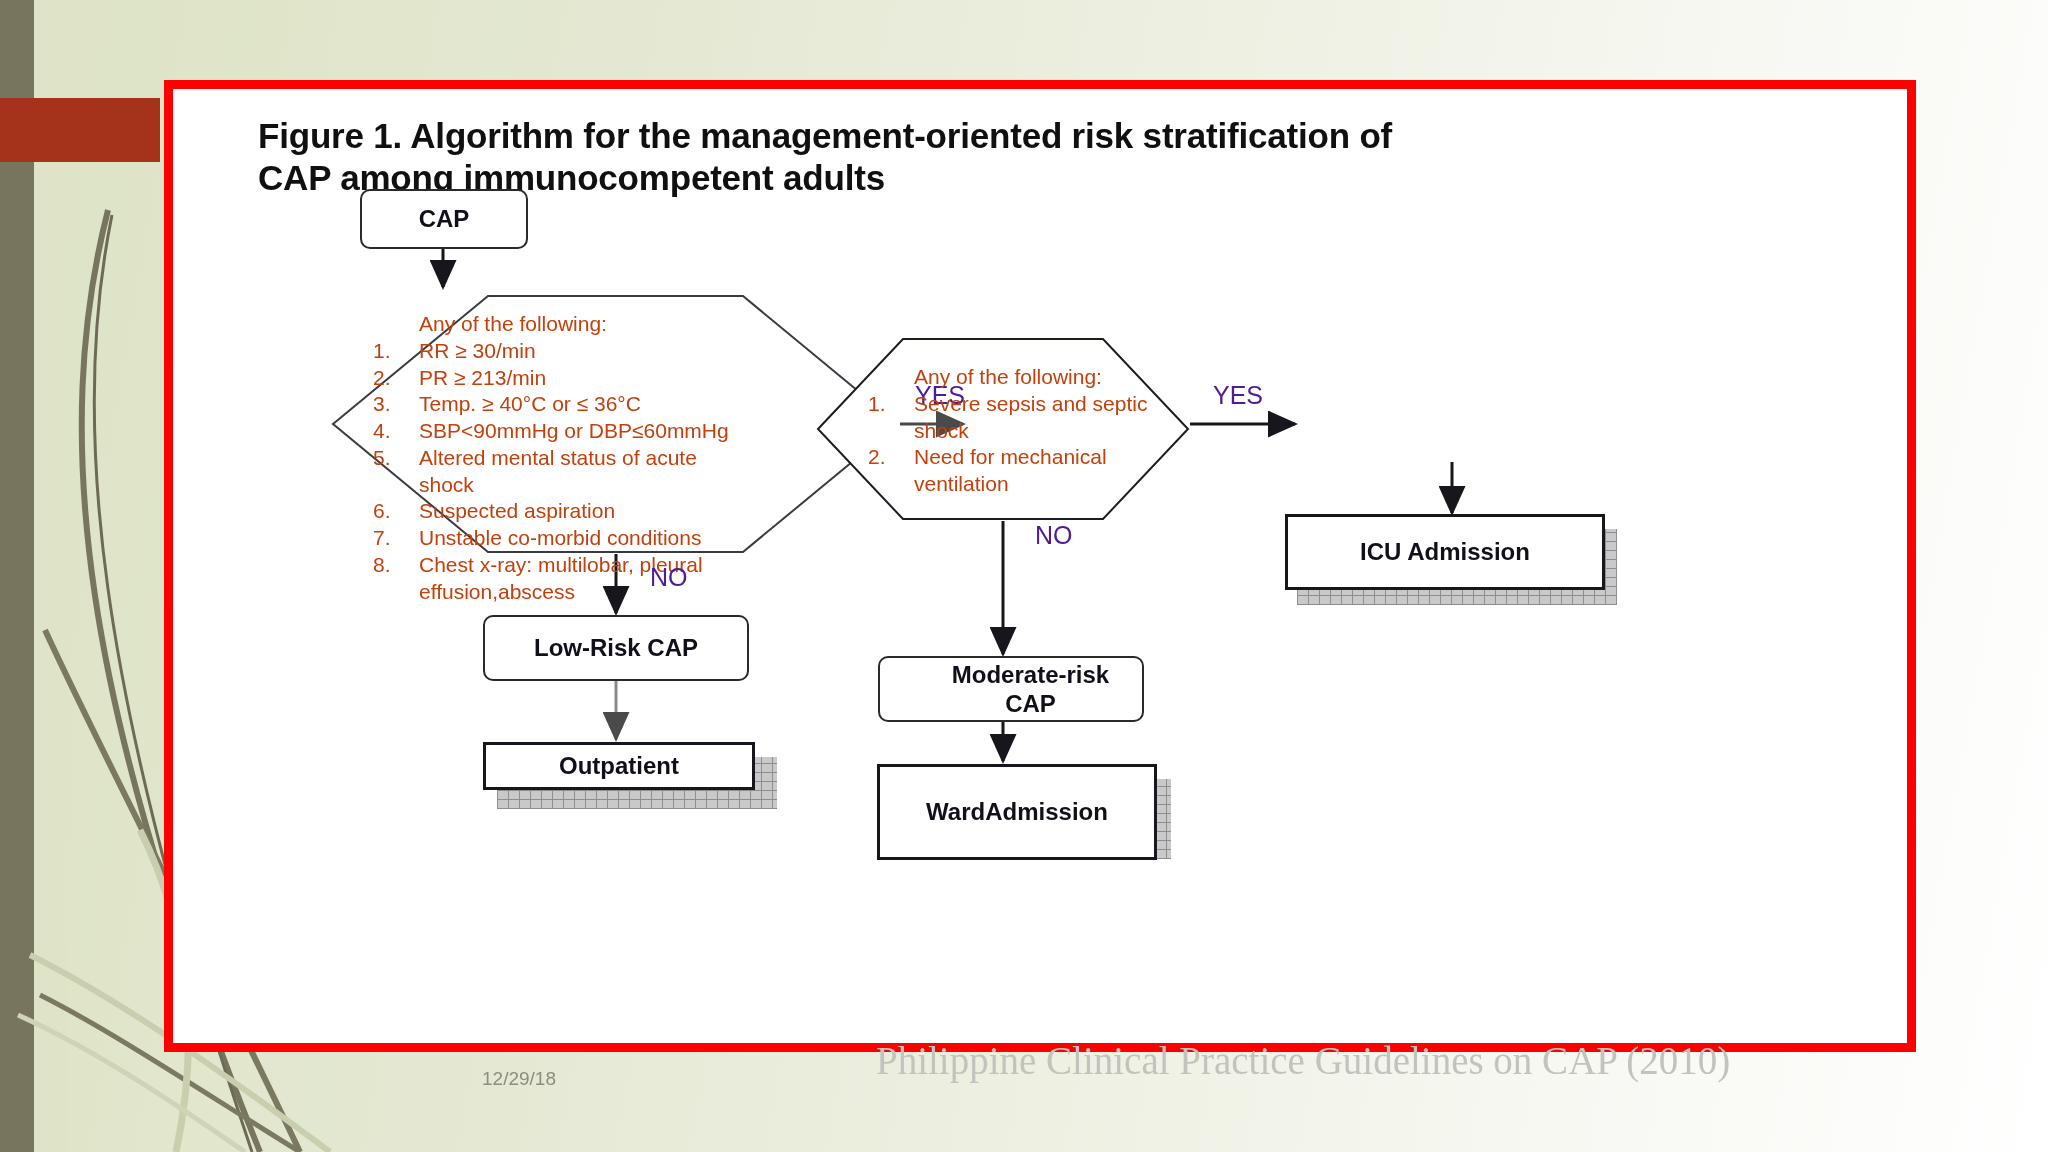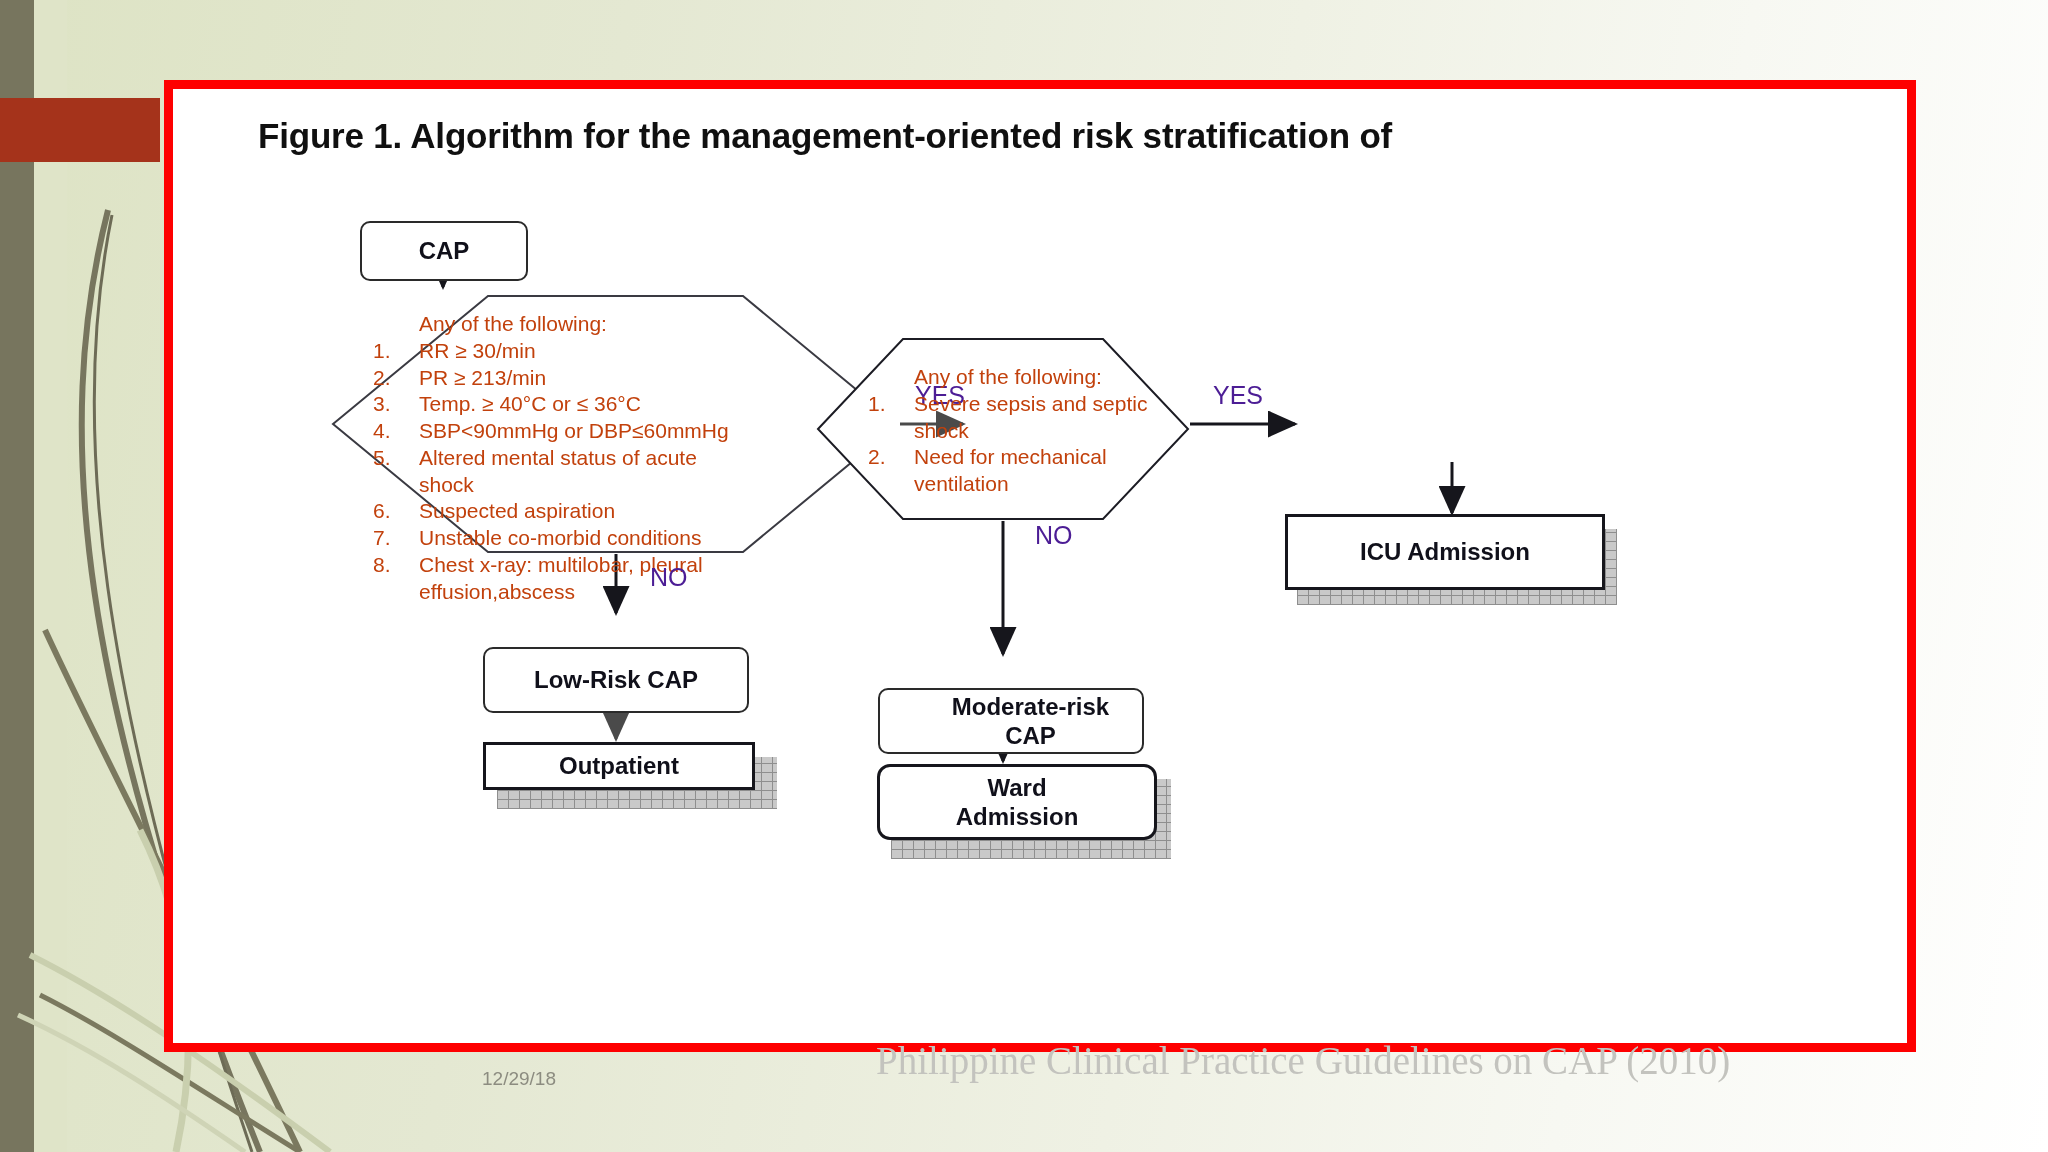--- a/index.html
+++ b/index.html
@@ -38,21 +38,21 @@
     letter-spacing:-0.2px;font-family:"Liberation Sans", sans-serif;
   }
   
   #diagram{position:absolute;left:0;top:0;width:100%;height:100%;}
   .node-text{
     position:absolute;display:flex;align-items:center;justify-content:center;
     text-align:center;color:#10101a;box-sizing:border-box;
   }
   .rbox{
     border:2px solid #2a2a2a;border-radius:10px;background:#ffffff;
-    font-weight:bold;font-size:24px;line-height:1.22;margin-top:32px;
+    font-weight:bold;font-size:24px;line-height:1.22;
   }
   .sqbox{
     border:3px solid #16161c;background:#ffffff;
     font-weight:bold;font-size:24px;line-height:1.22;
   }
   .hatch-shadow{
     position:absolute;background:
       repeating-linear-gradient(0deg,#8e8e8e 0 1px,transparent 1px 9px),
       repeating-linear-gradient(90deg,#8e8e8e 0 1px,transparent 1px 11px),
       #c9c9c9;
@@ -97,20 +97,21 @@
       <path d="M30 955 C 120 1000, 220 1070, 330 1152" stroke="#c9cfae" stroke-width="6" fill="none"></path>
       <path d="M140 830 C 190 930, 200 1040, 176 1152" stroke="#c9cfae" stroke-width="7" fill="none"></path>
       <path d="M18 1015 C 95 1050, 170 1100, 245 1152" stroke="#cfd4b6" stroke-width="5" fill="none"></path>
     </svg>
   </div>
 
   <div id="figure-panel">
 
     <div id="fig-title">
       <span>Figure 1. Algorithm for the management-oriented risk stratification of</span><br>
+      <span>CAP among immunocompetent adults</span>
     </div>
 
     <div id="diagram">
 
       <svg width="1734" height="954" viewBox="0 0 1734 954" xmlns="http://www.w3.org/2000/svg" style="position:absolute;left:0;top:0;">
         <defs>
           <marker id="arrow" markerWidth="10" markerHeight="9" refX="9" refY="4.5" orient="auto">
             <path d="M0,0 L10,4.5 L0,9 z" fill="#16161c"></path>
           </marker>
           <marker id="arrowg" markerWidth="10" markerHeight="9" refX="9" refY="4.5" orient="auto">
@@ -215,21 +216,21 @@
       <div class="node-text sqbox" style="left:310px;top:653px;width:272px;height:48px;">
         <span>Outpatient</span>
       </div>
 
       <div class="node-text rbox" style="left:705px;top:567px;width:266px;height:66px;flex-direction:column;padding-left:39px;">
         <span>Moderate-risk</span>
         <span>CAP</span>
       </div>
 
       <div class="hatch-shadow" style="left:718px;top:690px;width:280px;height:80px;"></div>
-      <div class="node-text sqbox" style="left:704px;top:675px;width:280px;height:76px;flex-direction:column;border-radius:13px;">
+      <div class="node-text sqbox" style="left:704px;top:675px;width:280px;height:96px;flex-direction:row;">
         <span>Ward</span>
         <span>Admission</span>
       </div>
 
     </div>
   </div>
 
   <div id="footer-caption">Philippine Clinical Practice Guidelines on CAP (2010)</div>
   <div id="footer-date">12/29/18</div>
 

